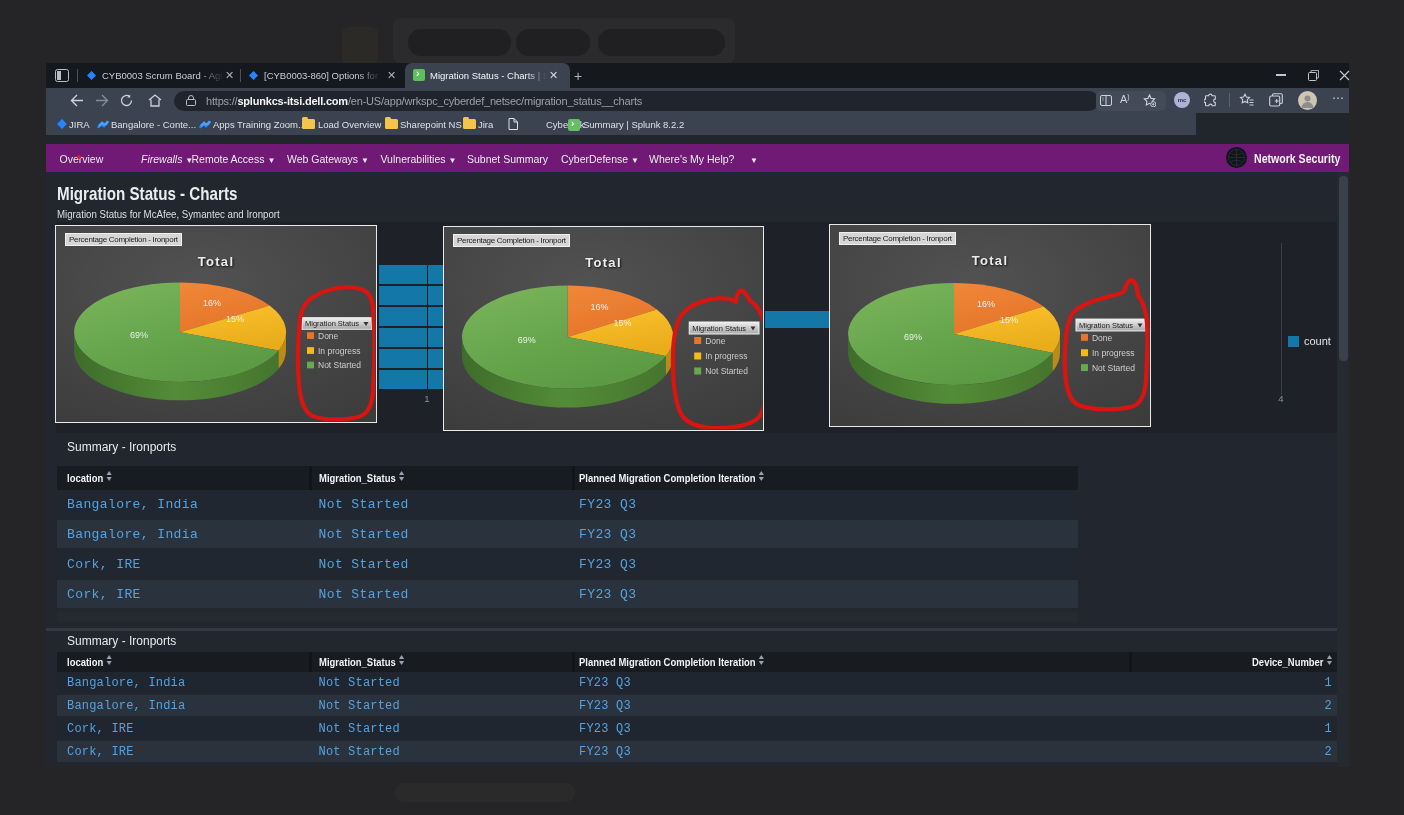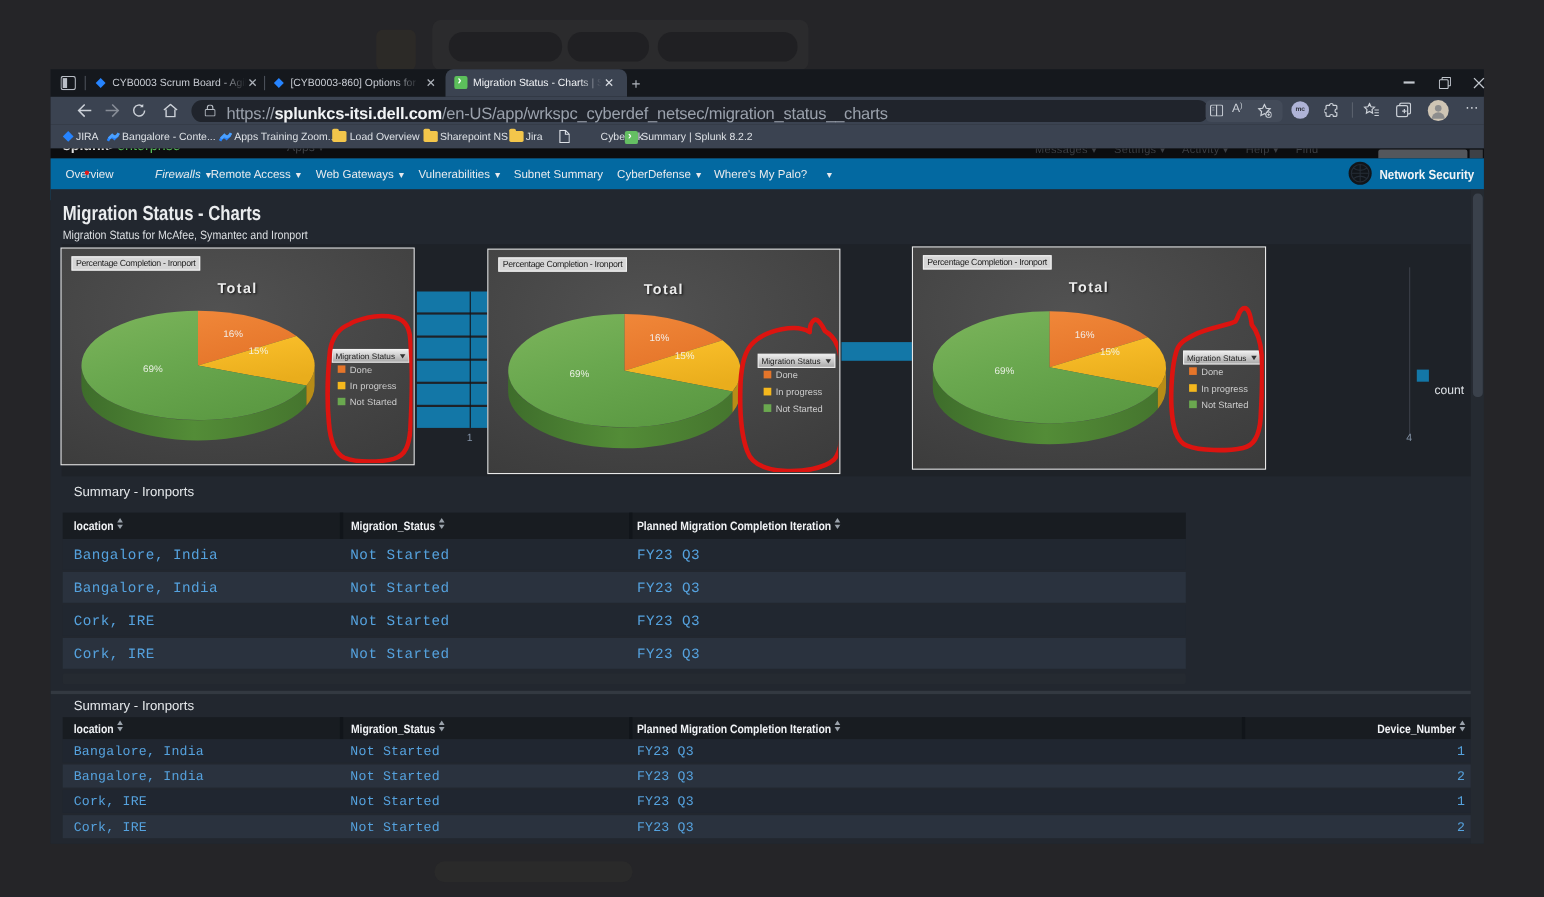--- a/index.html
+++ b/index.html
@@ -4,23 +4,23 @@
 *{margin:0;padding:0;box-sizing:border-box;}
 html,body{width:1404px;height:815px;overflow:hidden;}
 body{background:#252528;font-family:"Liberation Sans",sans-serif;position:relative;}
 .abs{position:absolute;}
 
 .ghost{position:absolute;border-radius:8px;}
 
 #win{position:absolute;left:46px;top:63px;width:1303px;height:704px;background:#21262d;}
 #tabbar{position:absolute;left:0;top:0;width:1303px;height:25px;background:#15181d;}
 #toolbar{position:absolute;left:0;top:25px;width:1303px;height:25px;background:#3b4351;}
-#bookbar{position:absolute;left:0;top:50px;width:1303px;height:22px;background:#3b4351;}
+#bookbar{position:absolute;left:0;top:50px;width:1150px;height:22px;background:#3b4351;}
 #spkbar{position:absolute;left:0;top:72px;width:1303px;height:9px;background:#0c0d0f;overflow:hidden;}
-#navbar{position:absolute;left:0;top:81px;width:1303px;height:38px;background:#0369a1;text-align:right;}
+#navbar{position:absolute;left:0;top:81px;width:1303px;height:38px;background:#701a75;text-align:right;}
 #page{position:absolute;left:0;top:109px;width:1303px;height:595px;background:#22272f;overflow:hidden;}
 .tabtxt{color:#c9cdd4;font-size:9.5px;white-space:nowrap;overflow:hidden;}
 .navitem{color:#e8eaed;font-size:10.5px;white-space:nowrap;top:9px;}
 
 .chartimg{position:absolute;border:1.5px solid #e9e9e9;background:radial-gradient(ellipse 420px 260px at 45% 30%, #525252 0%, #3f3f3f 55%, #313131 100%);}
 .ptitle{position:absolute;left:9px;top:7px;height:13px;border:1px solid #f0f0f0;background:#d6d6d6;color:#222;font-size:8px;line-height:11px;padding:0 3px;white-space:nowrap;letter-spacing:-0.3px;}
 .total{position:absolute;left:0;top:28px;width:100%;text-align:center;color:#ececec;font-size:13px;font-weight:bold;letter-spacing:1.3px;text-shadow:1px 1px 2px #111;}
 
 .mono{font-family:"Liberation Mono",monospace;}
 .hdrcell{color:#f0f2f5;font-size:11px;font-weight:bold;white-space:nowrap;transform:scaleX(0.86);transform-origin:left;}
@@ -85,21 +85,21 @@
         <path d="M10.2 0.5v3h-3z" fill="#ccd1d8"></path>
       </svg>
     <svg class="abs" style="left:102px;top:6px;" width="14" height="13" viewBox="0 0 14 13">
         <path d="M1 6L7 1l6 5M3 5.5V12h8V5.5" stroke="#ccd1d8" stroke-width="1.3" fill="none"></path>
       </svg>
     <div class="abs" style="left:128px;top:2.5px;width:925px;height:20px;background:#20242c;border-radius:10px;"></div>
     <svg class="abs" style="left:140px;top:7px;" width="10" height="11" viewBox="0 0 10 11">
         <rect x="0.5" y="4.5" width="9" height="6" rx="1" fill="none" stroke="#b9bec6"></rect>
         <path d="M2.5 4.5V3a2.5 2.5 0 0 1 5 0v1.5" fill="none" stroke="#b9bec6"></path>
       </svg>
-    <div class="abs" style="left:160px;top:7px;font-size:15px;letter-spacing:-0.2px;color:#9aa1ac;">https://<b style="color:#f2f4f6;font-weight:bold;">splunkcs-itsi.dell.com</b>/en-US/app/wrkspc_cyberdef_netsec/migration_status__charts</div>
+    <div class="abs" style="left:160px;top:7px;font-size:11px;letter-spacing:-0.2px;color:#9aa1ac;">https://<b style="color:#f2f4f6;font-weight:bold;">splunkcs-itsi.dell.com</b>/en-US/app/wrkspc_cyberdef_netsec/migration_status__charts</div>
     <div class="abs" style="left:1050px;top:2.5px;width:70px;height:20px;background:#434b59;border-radius:5px;"></div>
     <svg class="abs" style="left:1054px;top:7px;" width="12" height="11" viewBox="0 0 12 11">
         <rect x="0.5" y="0.5" width="11" height="10" rx="1.5" fill="none" stroke="#ccd1d8"></rect>
         <path d="M6 0.5v10" stroke="#ccd1d8"></path>
         <path d="M2 3h2M2 5h2" stroke="#8a909a"></path>
       </svg>
     <div class="abs" style="left:1074px;top:5px;color:#ccd1d8;font-size:11px;">A<span style="font-size:7px;vertical-align:4px;">)</span></div>
     <svg class="abs" style="left:1097px;top:6px;" width="13" height="13" viewBox="0 0 13 13">
         <path d="M6.5 1l1.6 3.4 3.6.5-2.6 2.5.6 3.6-3.2-1.7-3.2 1.7.6-3.6L1.3 4.9l3.6-.5z" fill="none" stroke="#ccd1d8" stroke-width="1.1"></path>
         <circle cx="10.3" cy="10.3" r="2.6" fill="#3b4351" stroke="#ccd1d8" stroke-width="1"></circle>
@@ -150,37 +150,30 @@
     <div class="bk" style="left:432px;">Jira</div>
     <svg class="abs" style="left:462px;top:5px;" width="10" height="12" viewBox="0 0 10 12">
         <path d="M1 0.5h5L9.5 4v7.5h-8.5z" fill="none" stroke="#dde1e6" stroke-width="1"></path>
         <path d="M6 0.5V4h3.5" fill="none" stroke="#dde1e6" stroke-width="1"></path>
       </svg>
     <div class="bk" style="left:500px;">Cyberark</div>
     <div class="abs" style="left:522px;top:5.5px;width:12px;height:12px;background:#65bf63;border-radius:2px;"></div>
     <div class="abs" style="left:525px;top:4.5px;color:#fff;font-size:10px;font-weight:bold;">›</div>
     <div class="bk" style="left:537px;">Summary | Splunk 8.2.2</div>
   </div>
-  <div id="spkbar">
-    <div class="abs" style="left:11px;top:-11px;font-size:13px;font-weight:bold;color:#dedede;">splunk<span style="color:#f0f0f0;">&gt;</span><span style="color:#5cc05b;font-weight:normal;">enterprise</span></div>
-    <div class="abs" style="left:215px;top:-8px;font-size:11px;color:#3f4247;">Apps ▾</div>
-    <div class="abs" style="left:895px;top:-5px;font-size:10px;color:#3c3f44;letter-spacing:0.3px;">Messages ▾ &nbsp;&nbsp;&nbsp; Settings ▾ &nbsp;&nbsp;&nbsp; Activity ▾ &nbsp;&nbsp;&nbsp; Help ▾ &nbsp;&nbsp;&nbsp; Find</div>
-    <div class="abs" style="left:1207px;top:1px;width:81px;height:8px;background:#54575c;border-radius:2px 2px 0 0;"></div>
-    <div class="abs" style="left:1290px;top:1px;width:12px;height:8px;background:#3e4146;"></div>
-  </div>
   <div id="navbar">
     <div class="navitem abs" style="left:13.5px;">Overview</div>
     <div class="abs" style="left:31px;top:11px;width:4px;height:4px;background:#e01b1b;border-radius:50%;"></div>
     <div class="navitem abs" style="left:95px;font-style:italic;">Firewalls <span style="font-size:8px;">▼</span></div>
     <div class="navitem abs" style="left:145.5px;">Remote Access <span style="font-size:8px;">▼</span></div>
     <div class="navitem abs" style="left:241px;">Web Gateways <span style="font-size:8px;">▼</span></div>
     <div class="navitem abs" style="left:334.5px;">Vulnerabilities <span style="font-size:8px;">▼</span></div>
     <div class="navitem abs" style="left:421px;">Subnet Summary</div>
     <div class="navitem abs" style="left:515px;">CyberDefense <span style="font-size:8px;">▼</span></div>
-    <div class="navitem abs" style="left:603px;">Where's My Palo?</div>
+    <div class="navitem abs" style="left:603px;">Where's My Help?</div>
     <div class="navitem abs" style="left:704px;"><span style="font-size:8px;">▼</span></div>
     <div class="abs" style="left:1180px;top:3px;width:21px;height:21px;border-radius:50%;background:#11151a;"></div>
     <svg class="abs" style="left:1180px;top:3px;" width="21" height="21" viewBox="0 0 21 21">
         <circle cx="10.5" cy="10.5" r="8" fill="none" stroke="#242c36" stroke-width="1"></circle>
         <path d="M2.5 10.5h16M10.5 2.5v16M4 5.5c4 3 9 3 13 0M4 15.5c4-3 9-3 13 0" stroke="#242c36" fill="none" stroke-width="1"></path>
       </svg>
     <div class="abs" style="left:1208px;top:7.5px;font-size:12px;font-weight:bold;color:#f2f4f6;white-space:nowrap;transform:scaleX(0.88);transform-origin:left;">Network Security</div>
   </div>
   <div id="page">
     <div class="abs" style="left:11px;top:11px;font-size:18.5px;font-weight:bold;color:#eaecee;transform:scaleX(0.82);transform-origin:left;white-space:nowrap;">Migration Status - Charts</div>
@@ -193,21 +186,21 @@
     <div class="abs" style="left:333px;top:135px;width:64px;height:18.5px;background:#1377a7;"></div>
     <div class="abs" style="left:333px;top:156px;width:64px;height:18.5px;background:#1377a7;"></div>
     <div class="abs" style="left:333px;top:177px;width:64px;height:18.5px;background:#1377a7;"></div>
     <div class="abs" style="left:333px;top:198px;width:64px;height:18.5px;background:#1377a7;"></div>
     <div class="abs" style="left:381px;top:93px;width:1px;height:124px;background:#141519;"></div>
     <div class="abs" style="left:719px;top:139px;width:64px;height:16.5px;background:#1377a7;"></div>
     <div class="abs" style="left:1235px;top:71px;width:1px;height:152px;background:#3a3f47;"></div>
     <div class="abs" style="left:374px;top:221px;width:14px;height:12px;font-size:9.5px;color:#8494a8;text-align:center;">1</div>
     <div class="abs" style="left:1228px;top:221px;width:14px;height:12px;font-size:9.5px;color:#8494a8;text-align:center;">4</div>
     <div class="abs" style="left:1242px;top:164px;width:11px;height:11px;background:#1377a7;"></div>
-    <div class="abs" style="left:1258px;top:177px;font-size:11px;color:#dfe3e7;">count</div>
+    <div class="abs" style="left:1258px;top:163px;font-size:11px;color:#dfe3e7;">count</div>
 
     <div class="chartimg" style="left:9px;top:53px;width:322px;height:198px;">
   <div class="ptitle">Percentage Completion - Ironport</div>
   <div class="total">Total</div>
   <svg width="319" height="195" viewBox="0 0 319 202" preserveAspectRatio="none" style="position:absolute;left:0;top:0;">
 <defs>
 <linearGradient id="gG1" x1="0" y1="0" x2="0.6" y2="1">
               <stop offset="0" stop-color="#7db55c"></stop>
               <stop offset="0.5" stop-color="#6aa84f"></stop>
               <stop offset="1" stop-color="#5c9a43"></stop>

